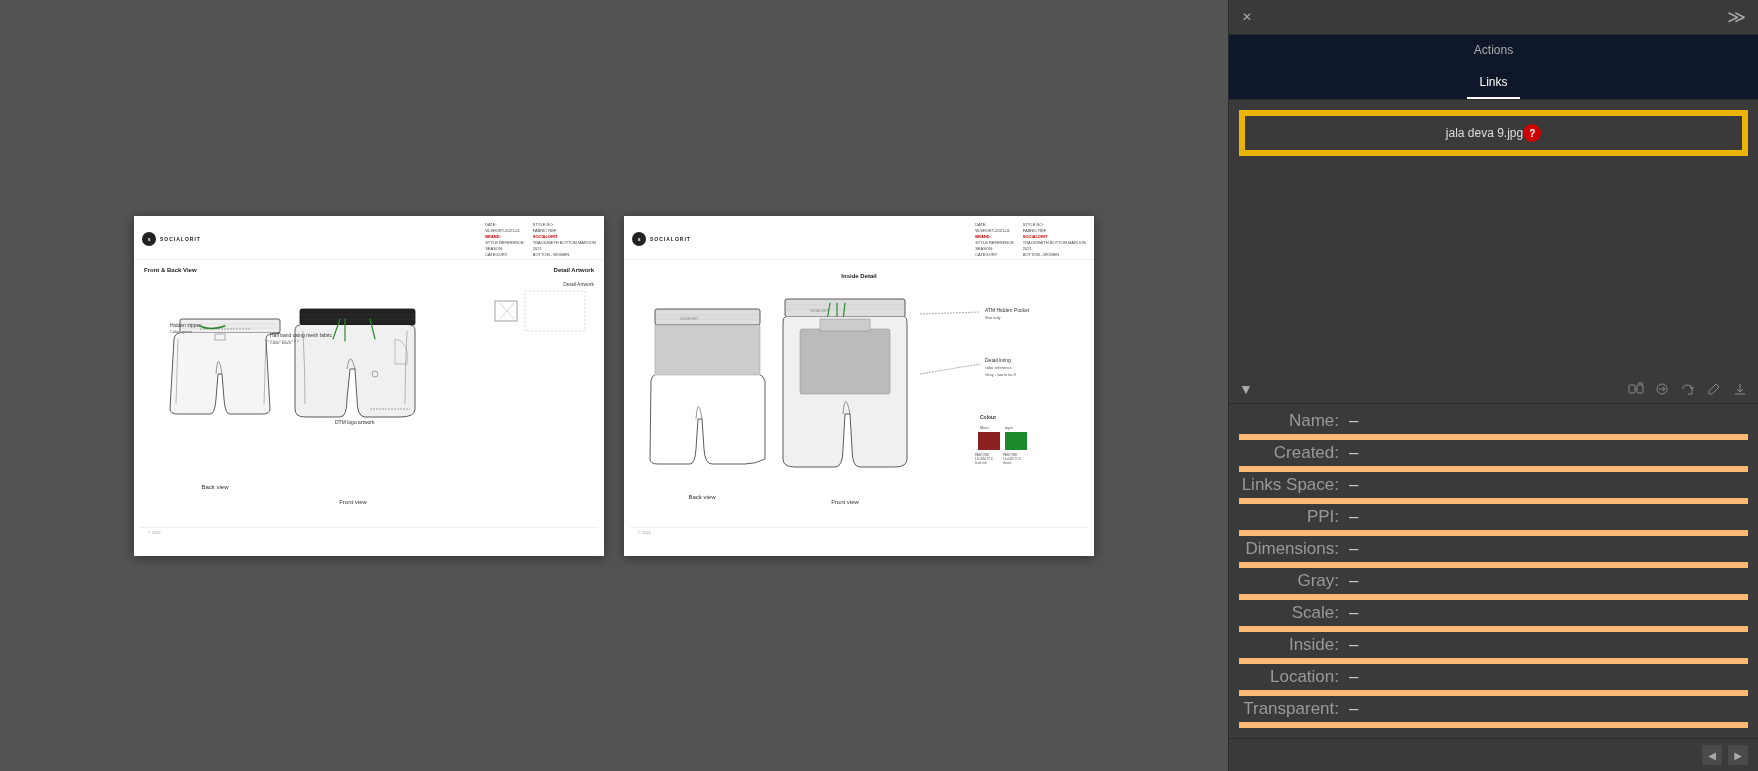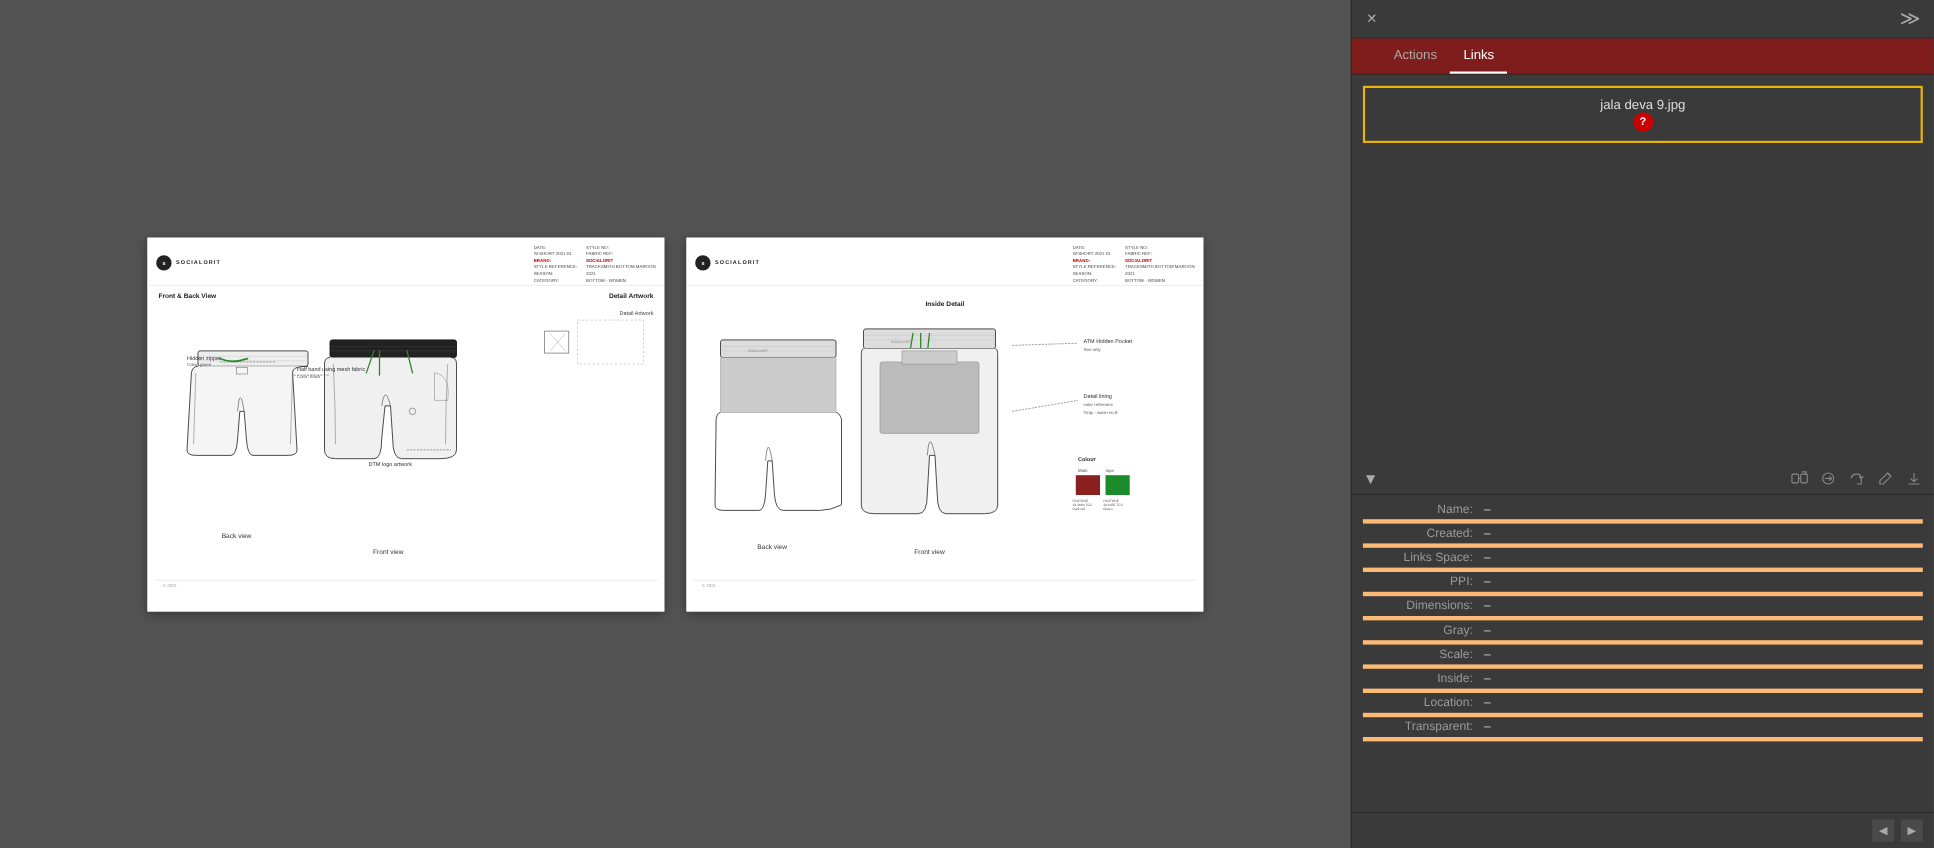--- a/index.html
+++ b/index.html
@@ -153,22 +153,23 @@
       cursor: pointer;
       display: flex;
       align-items: center;
     }
 
     
     .panel-tabs {
       display: flex;
       align-items: center;
       padding: 0 26px;
-      background: #7f1d1d;
+      background: #0f172a;
       border-bottom: 1px solid #2a2a2a;
+      flex-direction: column;
     }
 
     .panel-tab {
       padding: 8px 12px;
       font-size: 12px;
       color: #aaa;
       cursor: pointer;
       border-bottom: 2px solid transparent;
     }
 
@@ -182,23 +183,22 @@
     .links-list {
       padding: 10px;
     }
 
     .link-item {
       display: flex;
       align-items: center;
       justify-content: center;
       padding: 8px 10px;
       background: #3a3a3a;
-      border: 2px solid #eab308;
+      border: 6px solid #eab308;
       margin-bottom: 6px;
-      flex-direction: column;
     }
 
     .link-filename {
       font-size: 12px;
       color: #ddd;
     }
 
     .link-status-badge {
       width: 18px;
       height: 18px;
@@ -214,22 +214,22 @@
 
     
     .properties-section {
       padding: 4px 10px 10px 10px;
       flex: 1;
     }
 
     .property-row {
       display: flex;
       padding: 3px 0;
-      font-size: 11px;
-      border-bottom: 4px solid #fdba74;
+      font-size: 17px;
+      border-bottom: 6px solid #fdba74;
       align-items: center;
     }
 
     .property-label {
       color: #999;
       width: 110px;
       text-align: right;
       padding-right: 10px;
       flex-shrink: 0;
     }

